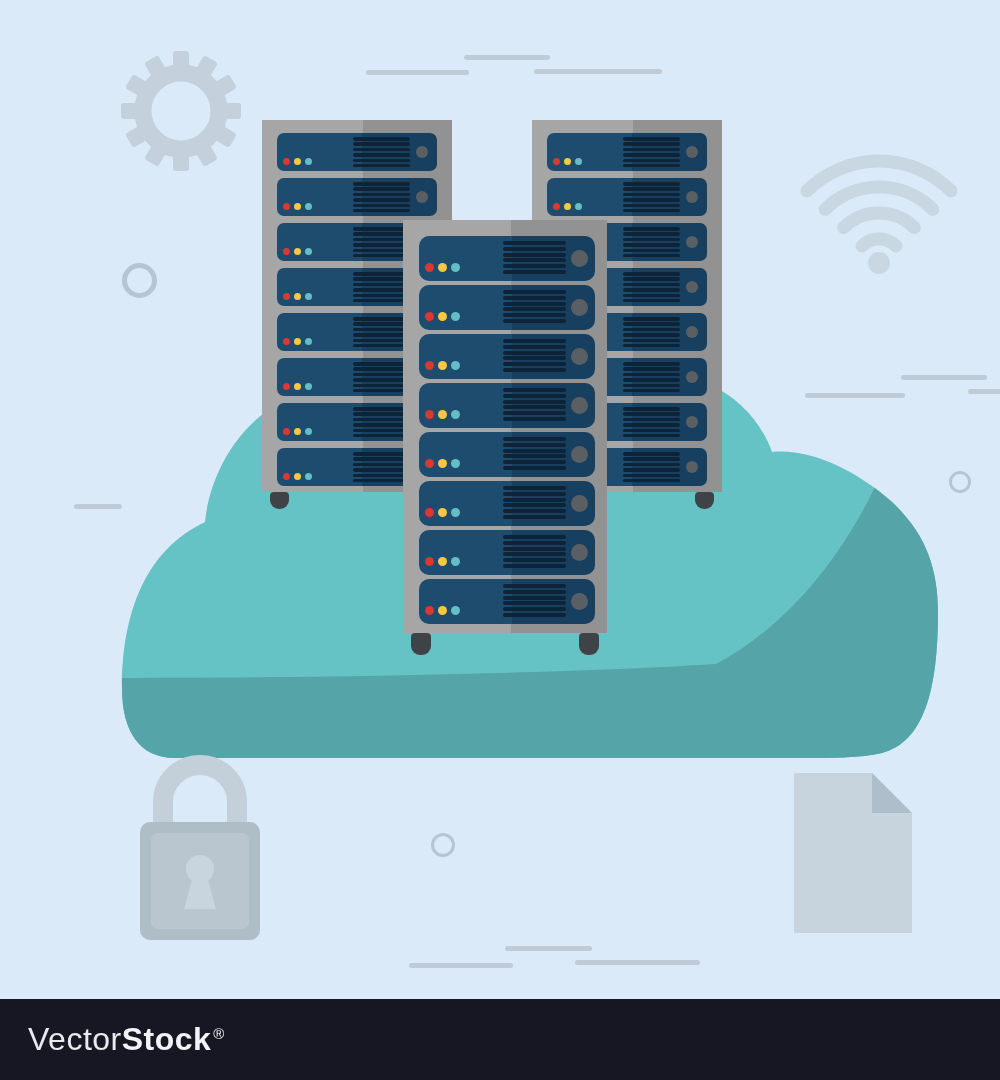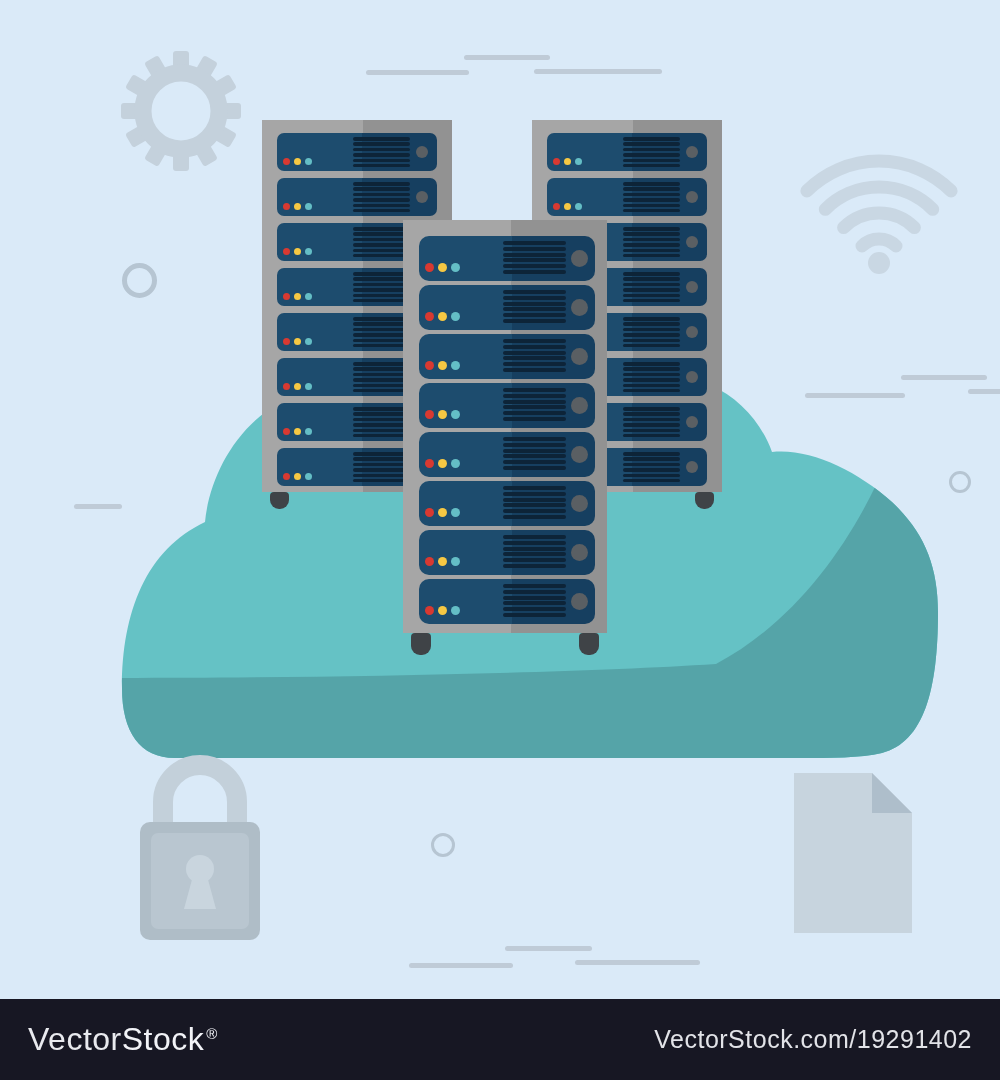--- a/index.html
+++ b/index.html
@@ -61,21 +61,21 @@
   
   #wm-bar{
     position:absolute;left:0;top:999px;width:1000px;height:81px;
     background:var(--watermark-bar,#171723);
     display:flex;align-items:center;justify-content:space-between;
     padding:0 28px;box-sizing:border-box;
     color:var(--watermark-text,#F2F3F7);
   }
   .wm-left{font-size:32px;letter-spacing:0.5px;}
   .wm-thin{font-weight:400;opacity:0.96;text-align:right;}
-  .wm-bold{font-weight:400;}
+  .wm-bold{font-weight:700;}
   .wm-reg{font-size:15px;position:relative;top:-11px;margin-left:2px;}
   .wm-right{font-size:25px;font-weight:400;opacity:0.93;letter-spacing:0.5px;}
 </style>
 </head>
 <body>
 
 <div id="stage">
 
   <svg class="svg-abs" style="left:119px;top:49px;" width="124" height="124" viewBox="-62 -62 124 124">
     <g class="deco-fill">
@@ -497,16 +497,15 @@
 
   <svg class="svg-abs" style="left:794px;top:773px;" width="118" height="160" viewBox="0 0 118 160">
     <path d="M 0 0 L 78 0 L 118 40 L 118 160 L 0 160 Z" style="fill:var(--doc-sheet,#C7D4DE);"></path>
     <path d="M 78 0 L 118 40 L 78 40 Z" style="fill:var(--doc-fold,#AEBECB);"></path>
   </svg>
 
   <div id="wm-bar">
     <span class="wm-left">
       <span class="wm-thin">Vector</span><span class="wm-bold">Stock</span><span class="wm-reg">®</span>
     </span>
-    <span class="wm-right">VectorStock.com/19291402</span>
   </div>
 
 </div>
 
 </body></html>

